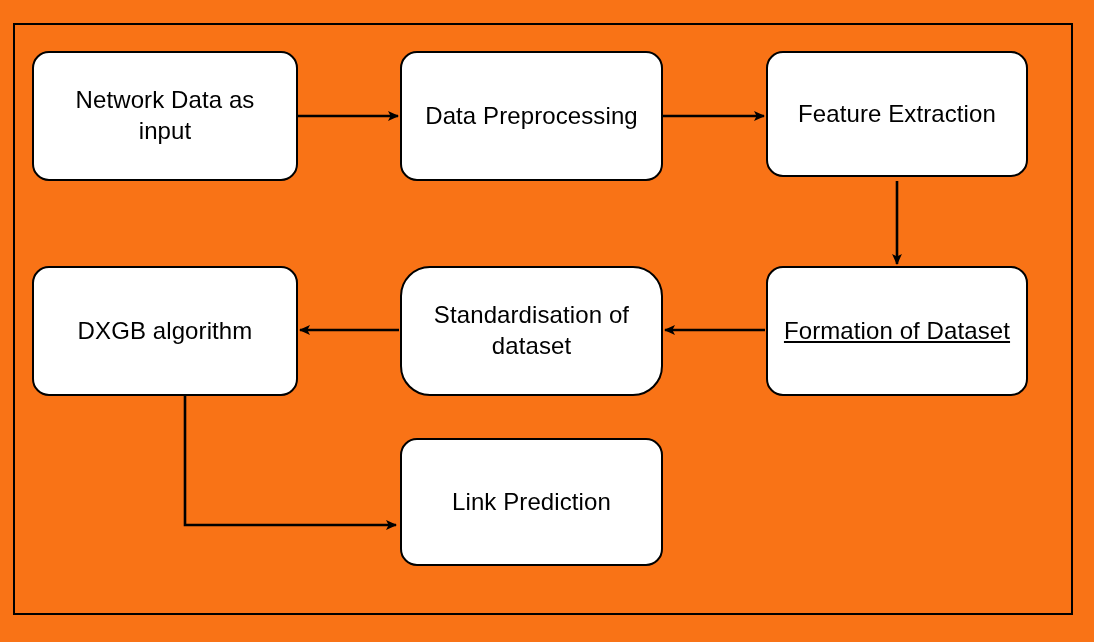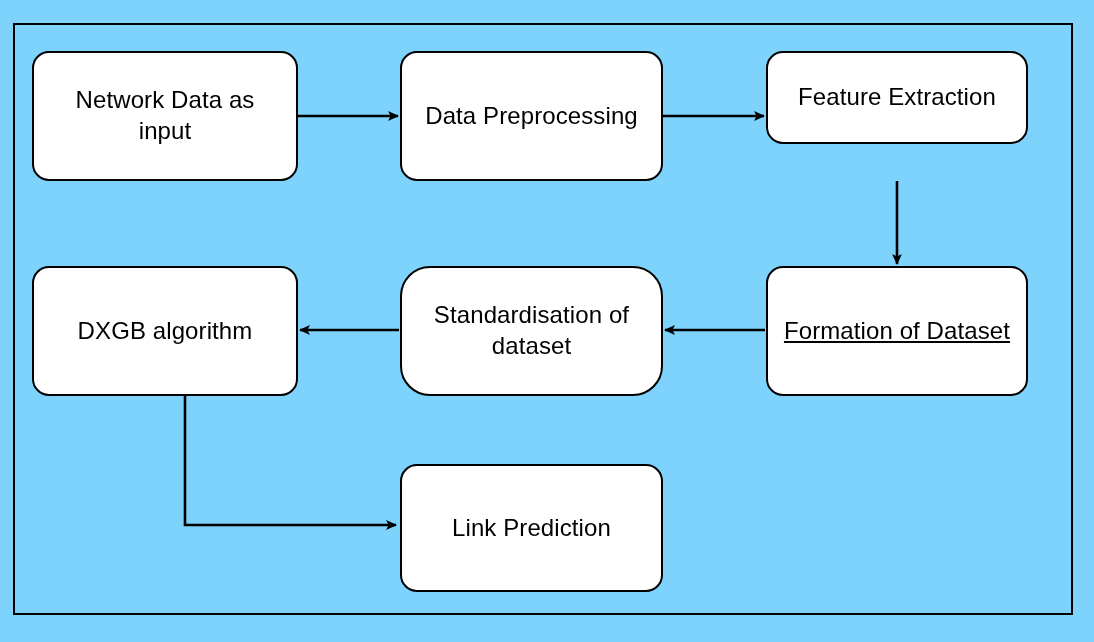--- a/index.html
+++ b/index.html
@@ -7,21 +7,21 @@
     padding: 0;
     background: #ffffff;
   }
   body {
     font-family: "Liberation Sans", sans-serif;
   }
   #canvas {
     position: relative;
     width: 1094px;
     height: 642px;
-    background: #7dd3fc;
+    background: #f97316;
     overflow: hidden;
   }
   #flow-svg {
     position: absolute;
     left: 0;
     top: 0;
     width: 1094px;
     height: 642px;
   }
   .node-box {
@@ -88,34 +88,34 @@
 
   <div class="node-box" style="left:32px; top:51px; width:266px; height:130px;">
     <span class="node-label">Network Data as
 input</span>
   </div>
 
   <div class="node-box" style="left:400px; top:51px; width:263px; height:130px;">
     <span class="node-label">Data Preprocessing</span>
   </div>
 
-  <div class="node-box" style="left:766px; top:51px; width:262px; height:93px;">
+  <div class="node-box" style="left:766px; top:51px; width:262px; height:126px;">
     <span class="node-label">Feature Extraction</span>
   </div>
 
   <div class="node-box" style="left:766px; top:266px; width:262px; height:130px;text-decoration:underline;">
     <span class="node-label">Formation of Dataset</span>
   </div>
 
   <div class="node-box" style="left:400px; top:266px; width:263px; height:130px;border-radius:30px;">
     <span class="node-label">Standardisation of
 dataset</span>
   </div>
 
   <div class="node-box" style="left:32px; top:266px; width:266px; height:130px;">
     <span class="node-label">DXGB algorithm</span>
   </div>
 
-  <div class="node-box" style="left:400px; top:464px; width:263px; height:128px;">
+  <div class="node-box" style="left:400px; top:438px; width:263px; height:128px;">
     <span class="node-label">Link Prediction</span>
   </div>
 
 </div>
 
 </body></html>

